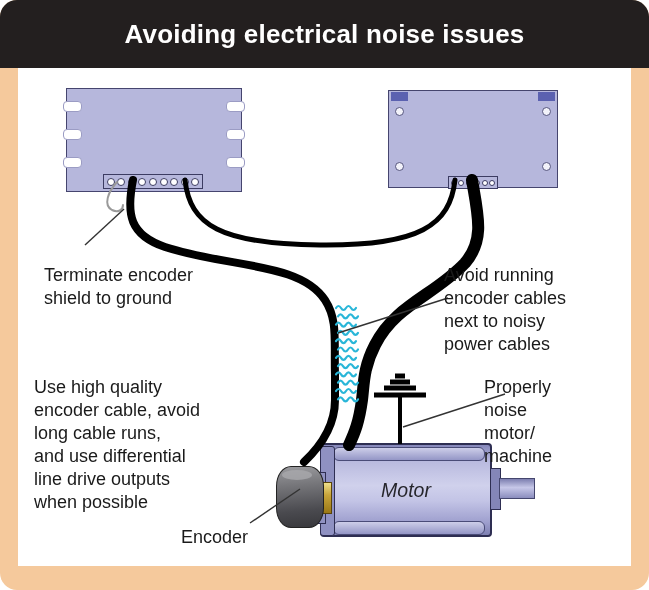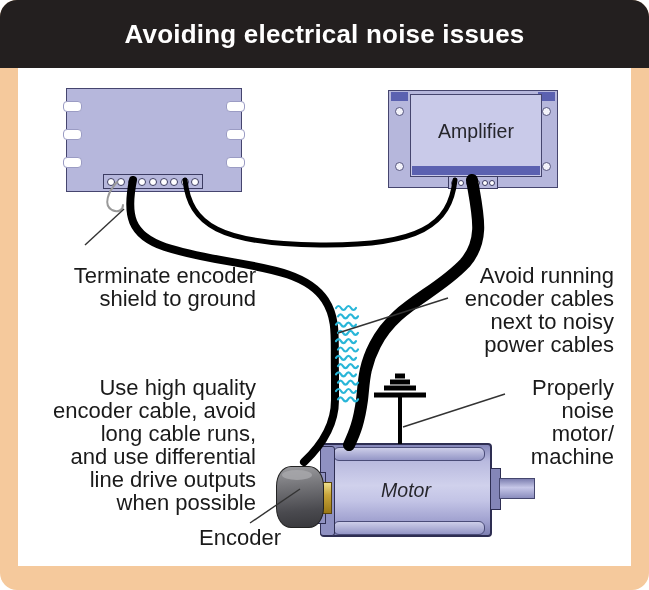--- a/index.html
+++ b/index.html
@@ -47,21 +47,21 @@
 
   
   .encoder-mount{position:absolute;left:296px;top:404px;width:10px;height:50px;background:#9092c2;border:1px solid #2e2e52;}
   .encoder-body{position:absolute;left:258px;top:398px;width:46px;height:60px;border-radius:15px/20px;
     background:linear-gradient(175deg,#9b9b9f 0%,#77777b 30%,#4a4a4f 72%,#38383c 100%);border:1px solid #222;}
   .encoder-hl{position:absolute;left:264px;top:402px;width:30px;height:10px;border-radius:50%;background:#a9a9ad;opacity:.8;}
   .encoder-coupling{position:absolute;left:303px;top:414px;width:9px;height:30px;border:1px solid #5a4408;
     background:linear-gradient(180deg,#efe08a,#c8a43a 40%,#9a7715);}
 
   svg.overlay{position:absolute;left:0;top:0;z-index:5;pointer-events:none;}
-  .note{position:absolute;z-index:6;color:var(--text);font-size:22px;line-height:23px;text-align:right;}
+  .note{position:absolute;z-index:6;color:var(--text);font-size:18px;line-height:23px;text-align:left;}
 </style>
 </head>
 <body>
 
 <div class="stage">
 
   <header class="titlebar">
     <h1>Avoiding electrical noise issues</h1>
   </header>
 
@@ -87,24 +87,20 @@
         <span class="dot"></span>
       </div>
 
     <div class="plate" style="left:370px;top:22px;width:168px;height:96px;">
       <span class="tab" style="left:2px;top:1px;"></span>
       <span class="tab" style="right:2px;top:1px;"></span>
       <span class="screw" style="left:6px;top:16px;"></span>
       <span class="screw" style="right:6px;top:16px;"></span>
       <span class="screw" style="left:6px;bottom:16px;"></span>
       <span class="screw" style="right:6px;bottom:16px;"></span>
-    </div>
-    <div class="face" style="left:392px;top:26px;width:130px;height:81px;">
-      <div class="devlabel pre">Amplifier</div>
-      <div class="accent"></div>
     </div>
     <div class="terms terms-sm" style="left:430px;top:108px;width:48px;height:11px;">
         <span class="dot"></span>
         <span class="dot"></span>
         <span class="dot"></span>
         <span class="dot"></span>
         <span class="dot"></span>
         <span class="dot"></span>
       </div>
 

